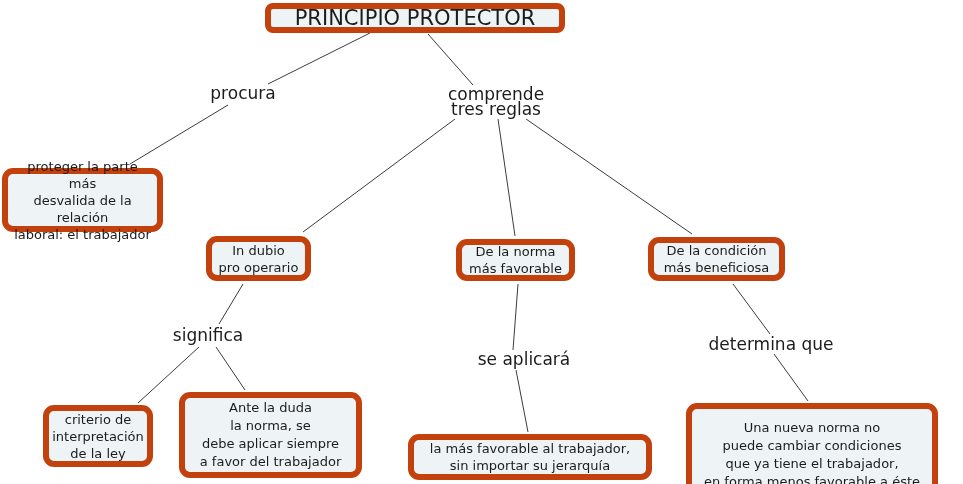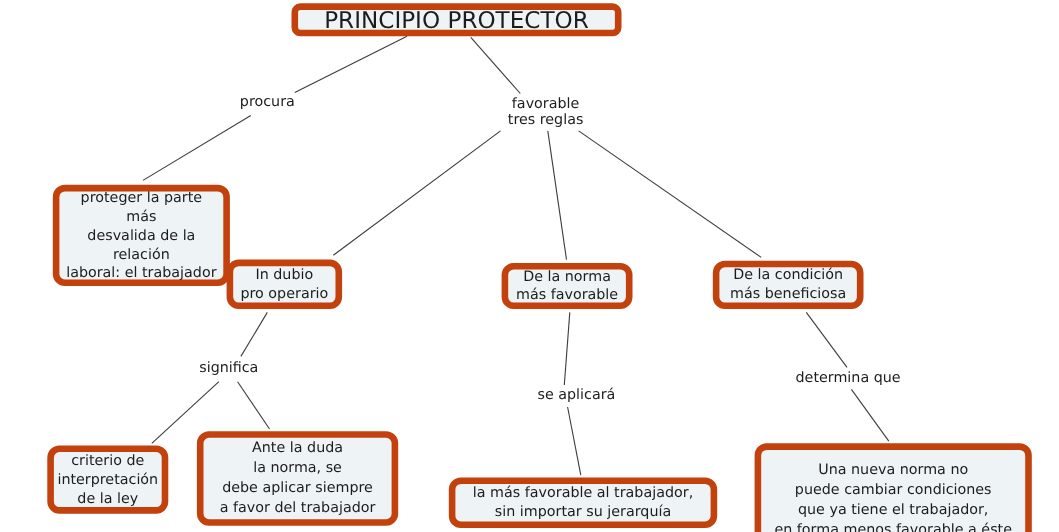--- a/index.html
+++ b/index.html
@@ -47,21 +47,21 @@
     line-height: 24px;
     border-radius: 8px;
     font-weight: 400;
   }
   .link-label {
     position: absolute;
     z-index: 2;
     transform: translate(-50%, -50%);
     background: #ffffff;
     color: #1c1c1c;
-    font-size: 13px;
+    font-size: 17px;
     line-height: 15px;
     text-align: center;
     white-space: pre-line;
     padding: 0 2px;
   }
 </style>
 </head>
 <body>
 
 <div id="canvas">
@@ -79,24 +79,24 @@
     <line x1="518" y1="284" x2="513" y2="350"></line>
     <line x1="516" y1="370" x2="528" y2="432"></line>
     <line x1="733" y1="284" x2="770" y2="334"></line>
     <line x1="774" y1="354" x2="808" y2="401"></line>
   </svg>
 
   <div class="node title" style="left:265px; top:3px; width:300px; height:30px;">PRINCIPIO PROTECTOR</div>
 
   <div class="link-label" style="left:243px; top:93px;">procura</div>
 
-  <div class="link-label" style="left:496px; top:102px;">favorable
+  <div class="link-label" style="left:496px; top:102px;">comprende
 tres reglas</div>
 
-  <div class="node" style="left:2px; top:168px; width:161px; height:92px;margin-left:46px;">proteger la parte más
+  <div class="node" style="left:2px; top:168px; width:161px; height:64px;">proteger la parte más
 desvalida de la relación
 laboral: el trabajador</div>
 
   <div class="node" style="left:206px; top:236px; width:105px; height:45px;">In dubio
 pro operario</div>
 
   <div class="node" style="left:456px; top:239px; width:119px; height:42px;">De la norma
 más favorable</div>
 
   <div class="node" style="left:648px; top:237px; width:137px; height:44px;">De la condición

